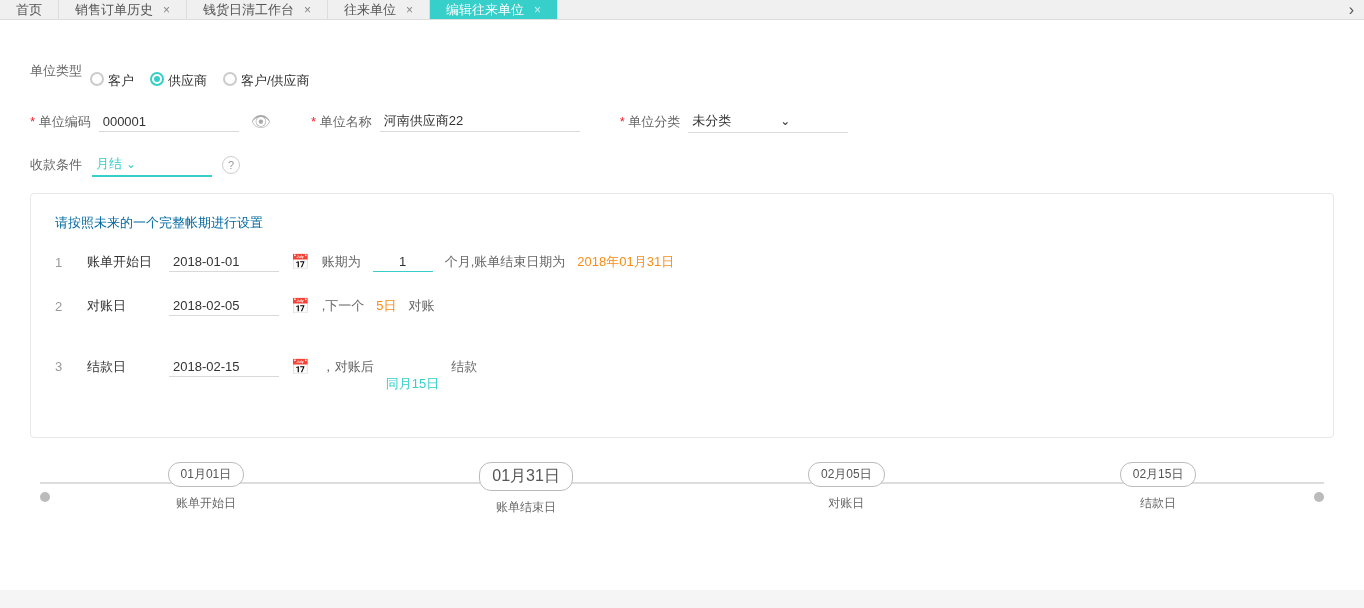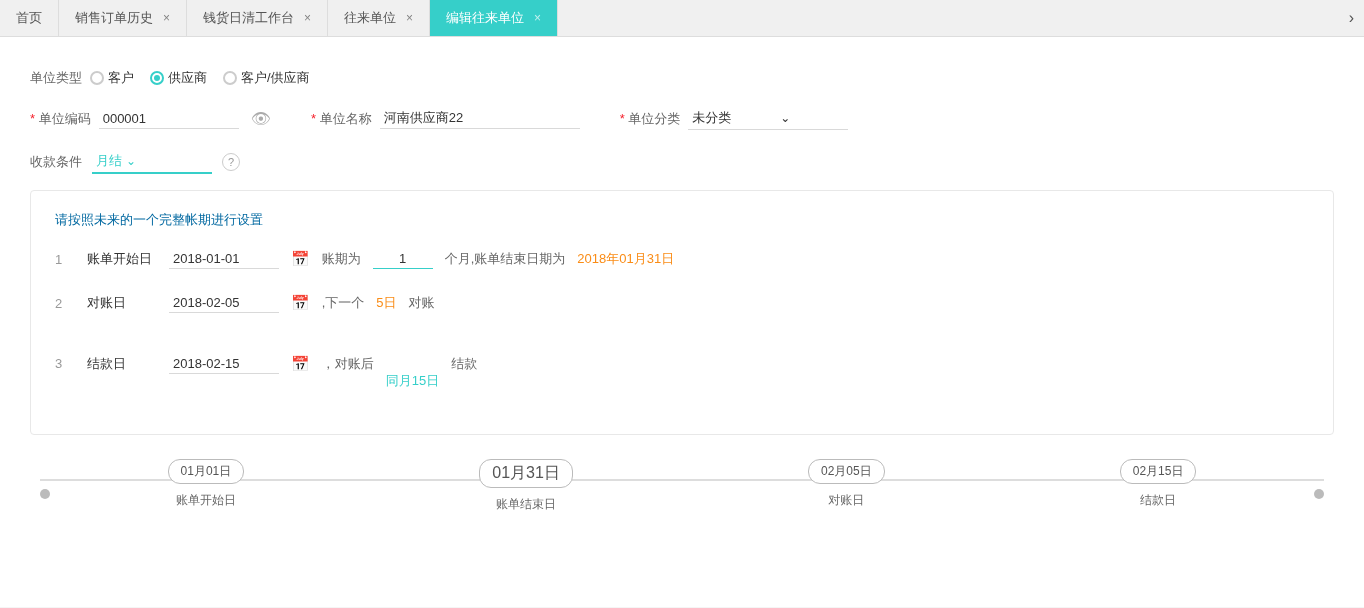--- a/index.html
+++ b/index.html
@@ -4,21 +4,21 @@
   <style>
     * { box-sizing: border-box; margin: 0; padding: 0; }
     body { font-family: 'Microsoft YaHei', sans-serif; font-size: 13px; color: #333; background: #f5f5f5; }
 
     
     .tabs-bar {
       display: flex;
       align-items: stretch;
       background: #f0f0f0;
       border-bottom: 1px solid #ddd;
-      height: 37px;
+      height: 20px;
     }
     .tab-item {
       display: flex;
       align-items: center;
       padding: 0 16px;
       cursor: pointer;
       color: #555;
       font-size: 13px;
       border-right: 1px solid #ddd;
       gap: 6px;
@@ -77,23 +77,23 @@
       content: '* ';
       color: #f5222d;
     }
     .radio-group {
       display: flex;
       gap: 16px;
       align-items: center;
     }
     .radio-item {
       display: flex;
-      align-items: center;
       gap: 4px;
       cursor: pointer;
+      margin-top: 20px;
     }
     .radio-circle {
       width: 14px;
       height: 14px;
       border-radius: 50%;
       border: 2px solid #ccc;
       display: flex;
       align-items: center;
       justify-content: center;
       background: #fff;

